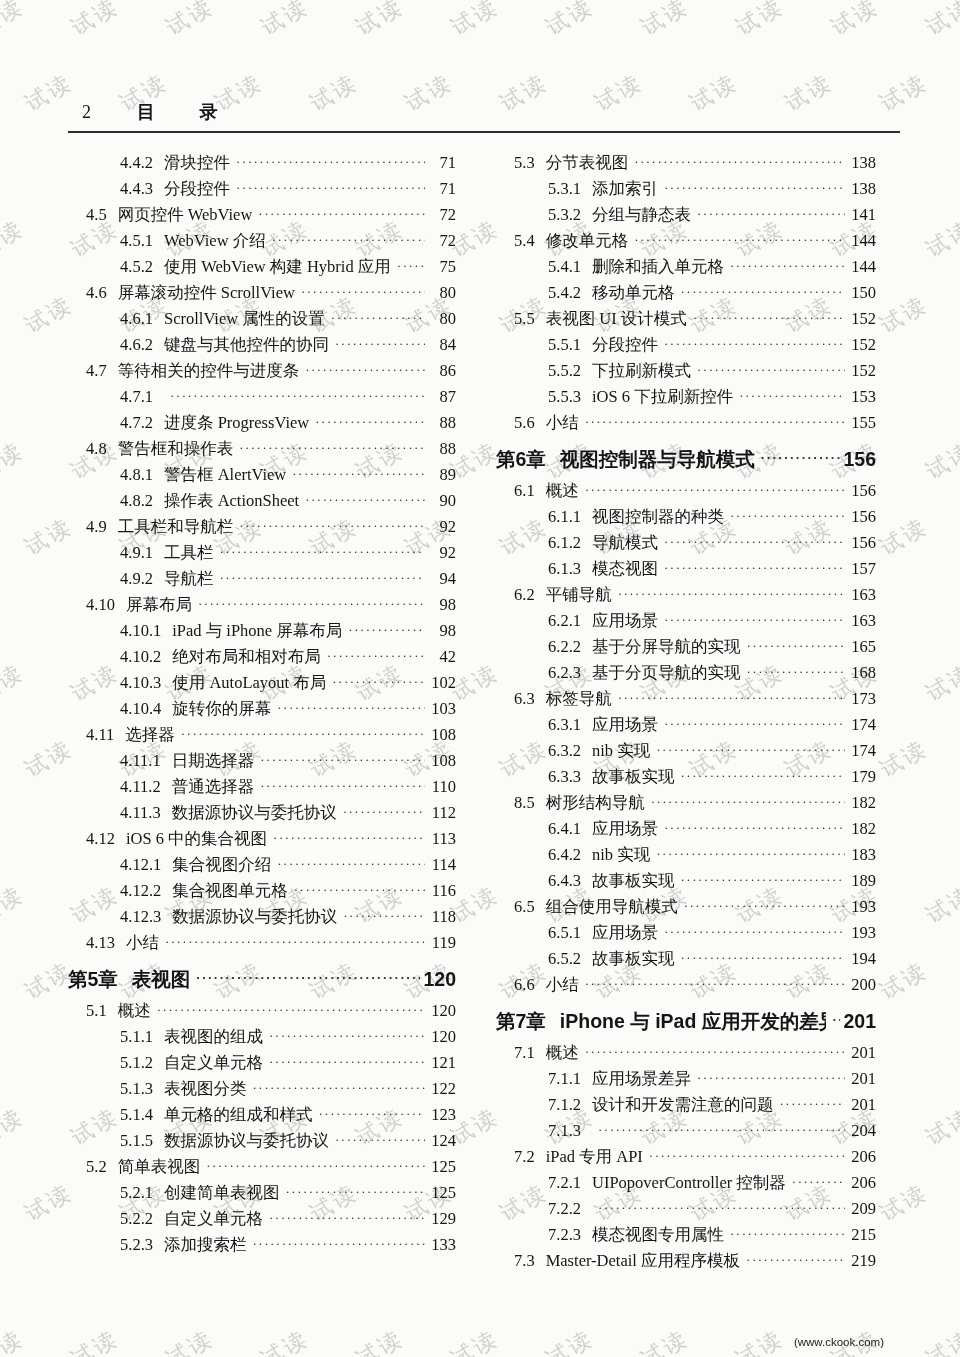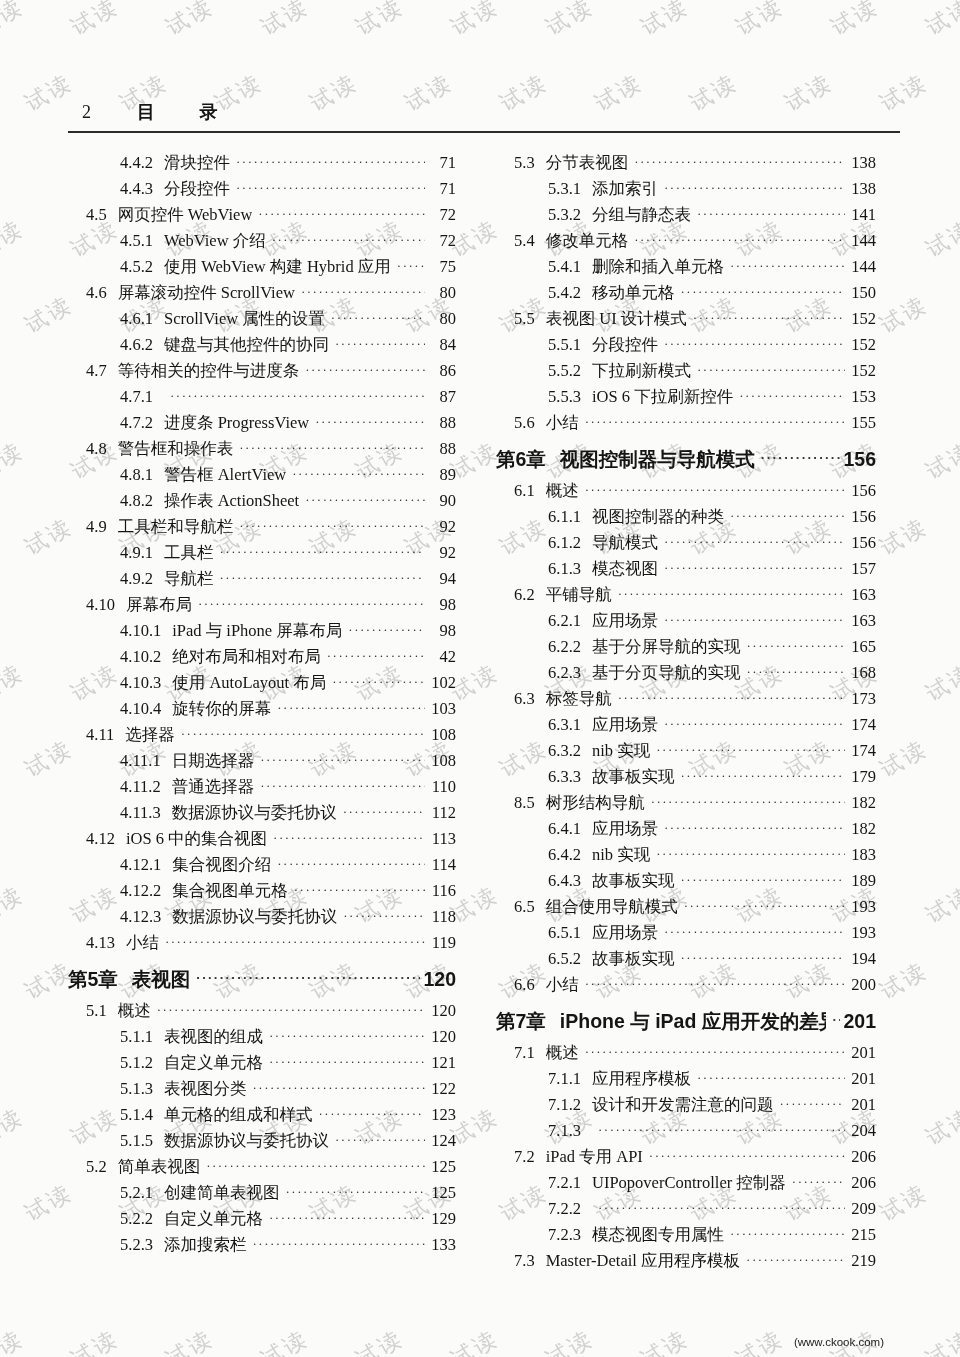--- a/index.html
+++ b/index.html
@@ -684,21 +684,21 @@
           <span class="pg">201</span>
         </div>
         <div class="row lvl2">
           <span class="num">7.1</span>
           <span class="title">概述</span>
           <span class="dots">··························································································</span>
           <span class="pg">201</span>
         </div>
         <div class="row lvl3">
           <span class="num">7.1.1</span>
-          <span class="title">应用程序模板</span>
+          <span class="title">应用场景差异</span>
           <span class="dots">··························································································</span>
           <span class="pg">201</span>
         </div>
         <div class="row lvl3">
           <span class="num">7.1.2</span>
           <span class="title">设计和开发需注意的问题</span>
           <span class="dots">··························································································</span>
           <span class="pg">201</span>
         </div>
         <div class="row lvl3">

